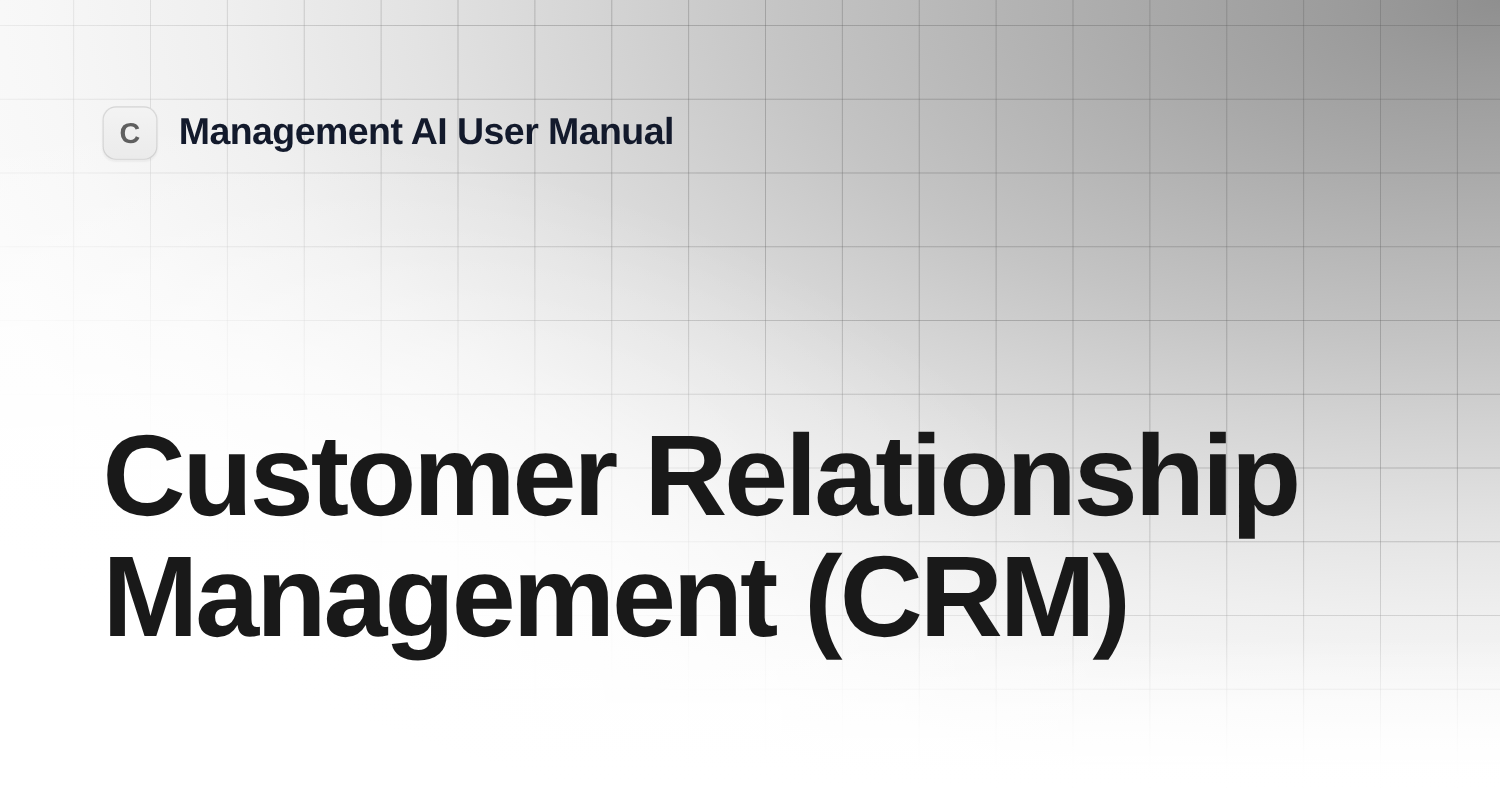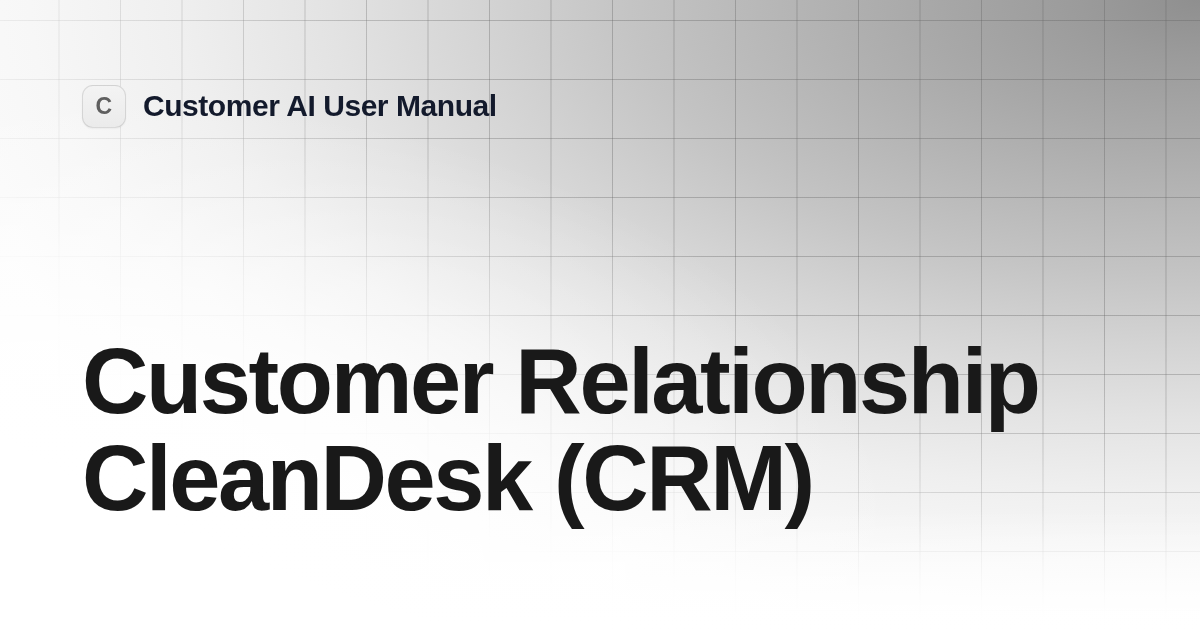--- a/index.html
+++ b/index.html
@@ -185,21 +185,21 @@
   <div class="bg-grid"></div>
   <div class="bg-glow"></div>
   <div class="bg-bottom-fade"></div>
 
   <div class="content">
 
     <div class="brand-row">
       <div class="brand-badge">
         <span class="brand-badge-letter">C</span>
       </div>
-      <div class="brand-name">Customer AI User Manual</div>
+      <div class="brand-name">Management AI User Manual</div>
     </div>
 
     <div class="headline-wrap">
-      <h1 class="headline">Customer Relationship CleanDesk (CRM)</h1>
+      <h1 class="headline">Customer Relationship Management (CRM)</h1>
     </div>
 
   </div>
 </div>
 
 </body></html>

